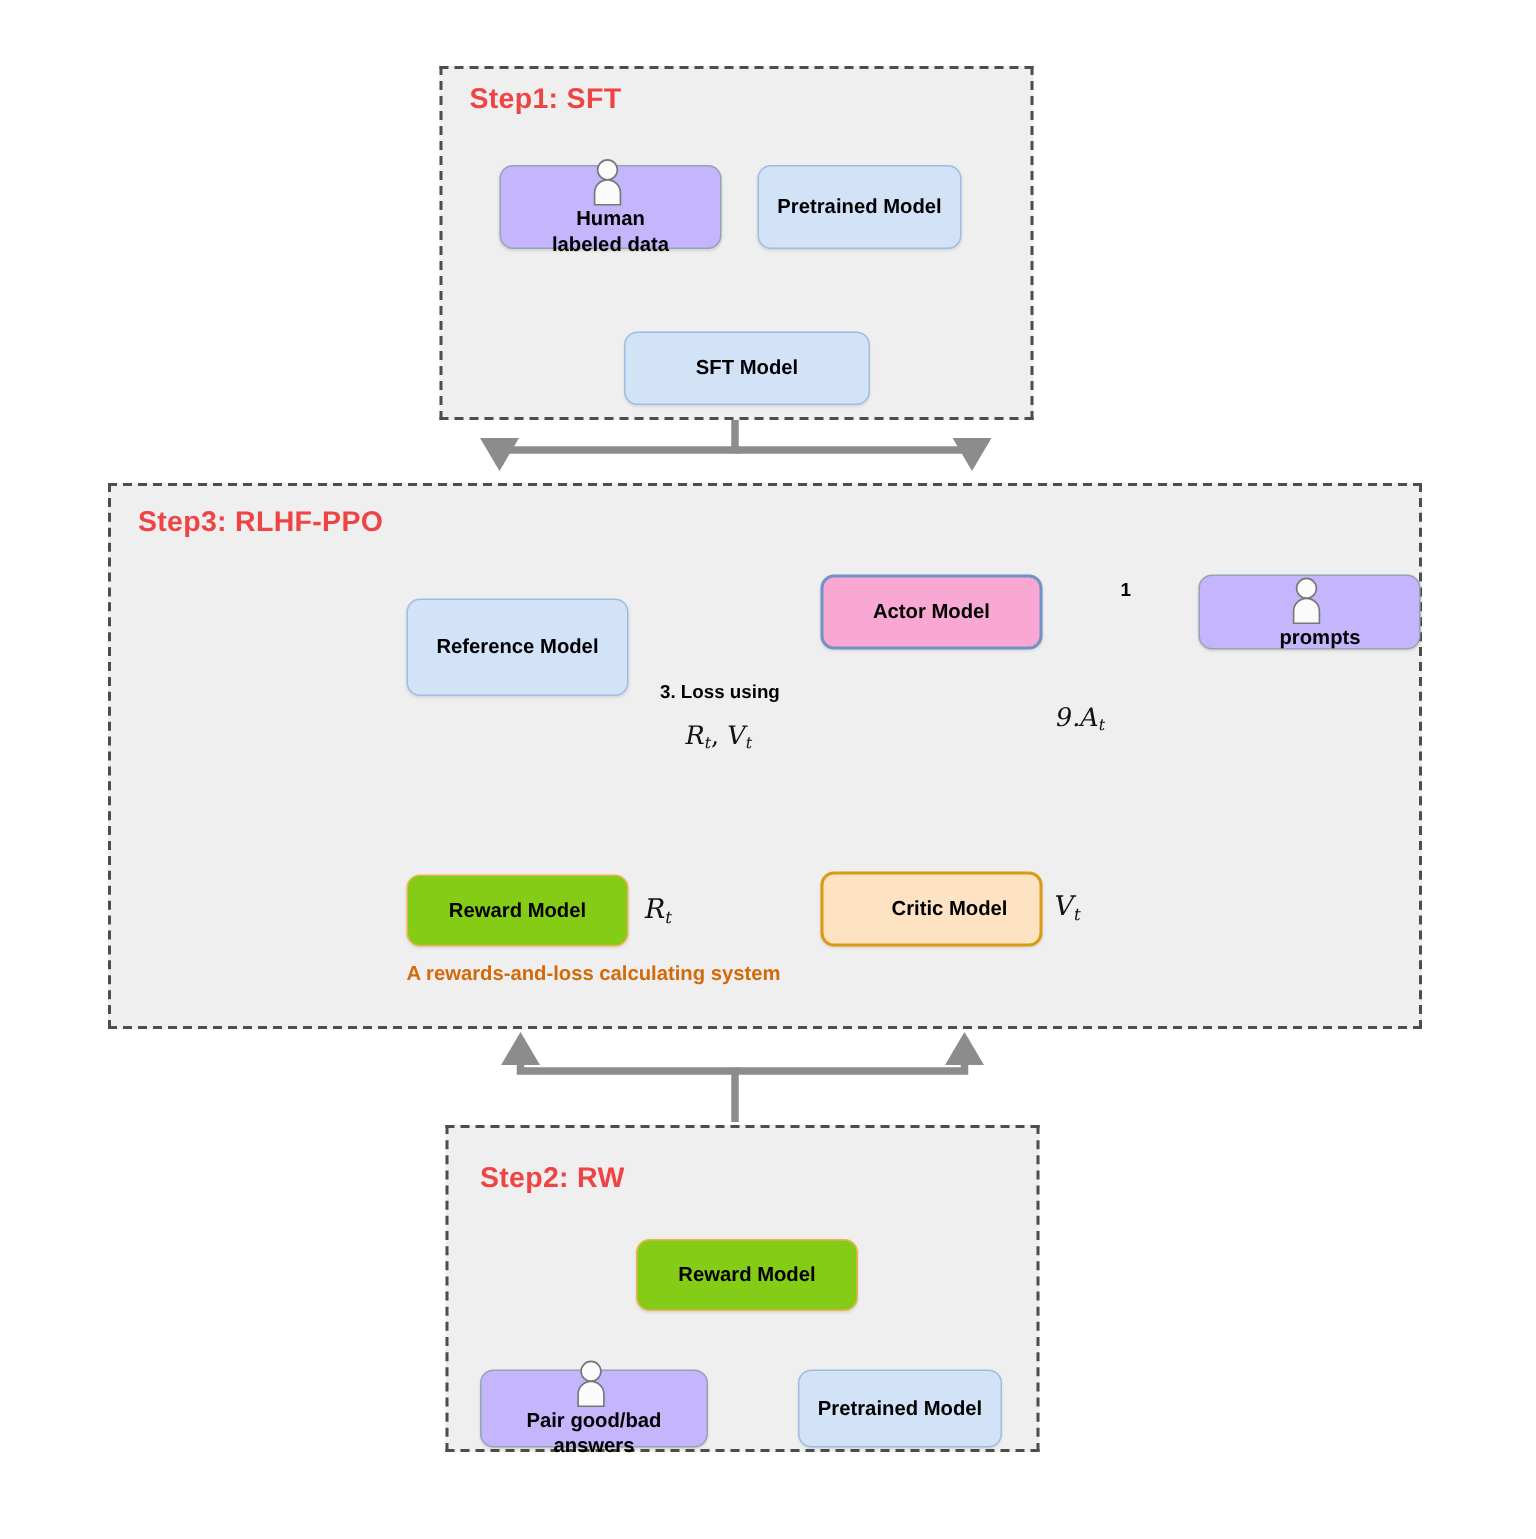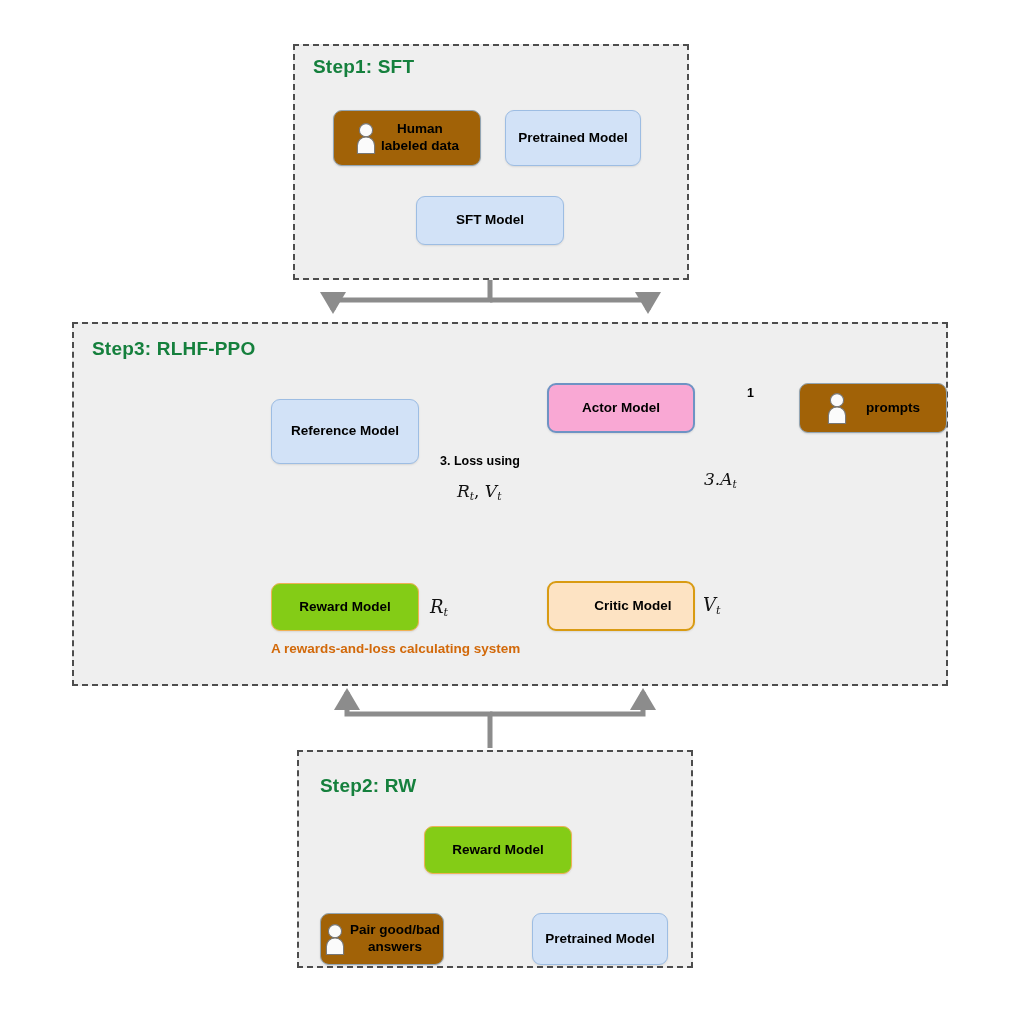--- a/index.html
+++ b/index.html
@@ -24,21 +24,21 @@
   .step-box {
     position: absolute;
     background: #efefef;
     border: 2px dashed #4d4d4d;
     box-sizing: border-box;
   }
   .step-title {
     position: absolute;
     font-size: 19px;
     font-weight: bold;
-    color: #15803d;
+    color: #ef4444;
     letter-spacing: 0.2px;
     white-space: nowrap;
   }
   
   .node {
     position: absolute;
     box-sizing: border-box;
     display: flex;
     align-items: center;
     justify-content: center;
@@ -54,23 +54,24 @@
     background: #d2e2f7;
     border: 1.4px solid #9dbde3;
     box-shadow: 0 1px 2px rgba(0,0,0,0.10);
   }
   .node.blue-strong {
     background: #f9a8d4;
     border: 2.6px solid #6e93c4;
     box-shadow: 0 1px 2px rgba(0,0,0,0.10);
   }
   .node.gray-blue {
-    background: #a16207;
+    background: #c4b5fd;
     border: 1.4px solid #93a5b3;
     box-shadow: 0 1px 2px rgba(0,0,0,0.12);
+    flex-direction: column;
   }
   .node.orange-light {
     background: #84cc16;
     border: 1.8px solid #efb155;
     box-shadow: 0 1px 2px rgba(0,0,0,0.10);
   }
   .node.orange-strong {
     background: #fde3c3;
     border: 2.8px solid #d99b12;
     box-shadow: 0 1px 2px rgba(0,0,0,0.10);
@@ -177,21 +178,21 @@
     </svg>
   </span>
   <span class="lbl">Human
 labeled data</span>
 </div>
 
 <div class="node blue-light" style="left:505px; top:110px; width:136px; height:56px;">
   <span class="lbl">Pretrained Model</span>
 </div>
 
-<div class="node blue-light" style="left:416px; top:196px; width:148px; height:49px;">
+<div class="node blue-light" style="left:416px; top:221px; width:164px; height:49px;">
   <span class="lbl">SFT Model</span>
 </div>
 
 <div class="step-box" style="left:72px; top:322px; width:876px; height:364px;"></div>
 <div class="step-title" style="left:92px; top:338px;">Step3: RLHF-PPO</div>
 
 <div class="node blue-light" style="left:271px; top:399px; width:148px; height:65px;">
   <span class="lbl">Reference Model</span>
 </div>
 
@@ -213,21 +214,21 @@
       <circle cx="11" cy="9.2" r="6.6" fill="#fbfbfb" stroke="#777" stroke-width="1.1"></circle>
       <path d="M2.4,32.5 L2.4,24.5 A8.6,8.6 0 0 1 19.6,24.5 L19.6,32.5 Z" fill="#fbfbfb" stroke="#777" stroke-width="1.1"></path>
     </svg>
   </span>
   <span class="lbl" style="margin-left:14px;">prompts</span>
 </div>
 
 <div class="edgelbl" style="left:747px; top:386px;">1</div>
 
 <div class="mathlbl" style="left:704px; top:469px; font-size:17px;">
-  <span>3.A</span><span class="sub">t</span>
+  <span>9.A</span><span class="sub">t</span>
 </div>
 
 <div class="edgelbl" style="left:440px; top:454px;">3. Loss using</div>
 
 <div class="mathlbl" style="left:457px; top:481px; font-size:17px;">
   <span>R</span><span class="sub">t</span><span style="font-style:normal;">, </span><span>V</span><span class="sub">t</span>
 </div>
 
 <div class="mathlbl" style="left:430px; top:596px; font-size:18px;">
   <span>R</span><span class="sub">t</span>
@@ -239,21 +240,21 @@
 
 <div class="sys-caption" style="left:271px; top:641px;">A rewards-and-loss calculating system</div>
 
 <div class="step-box" style="left:297px; top:750px; width:396px; height:218px;"></div>
 <div class="step-title" style="left:320px; top:775px;">Step2: RW</div>
 
 <div class="node orange-light" style="left:424px; top:826px; width:148px; height:48px;">
   <span class="lbl">Reward Model</span>
 </div>
 
-<div class="node gray-blue" style="left:320px; top:913px; width:124px; height:52px;">
+<div class="node gray-blue" style="left:320px; top:913px; width:152px; height:52px;">
   <span class="person-slot">
     <svg width="22" height="34" viewBox="0 0 22 34" aria-hidden="true">
       <circle cx="11" cy="9.2" r="6.6" fill="#fbfbfb" stroke="#777" stroke-width="1.1"></circle>
       <path d="M2.4,32.5 L2.4,24.5 A8.6,8.6 0 0 1 19.6,24.5 L19.6,32.5 Z" fill="#fbfbfb" stroke="#777" stroke-width="1.1"></path>
     </svg>
   </span>
   <span class="lbl">Pair good/bad
 answers</span>
 </div>
 

